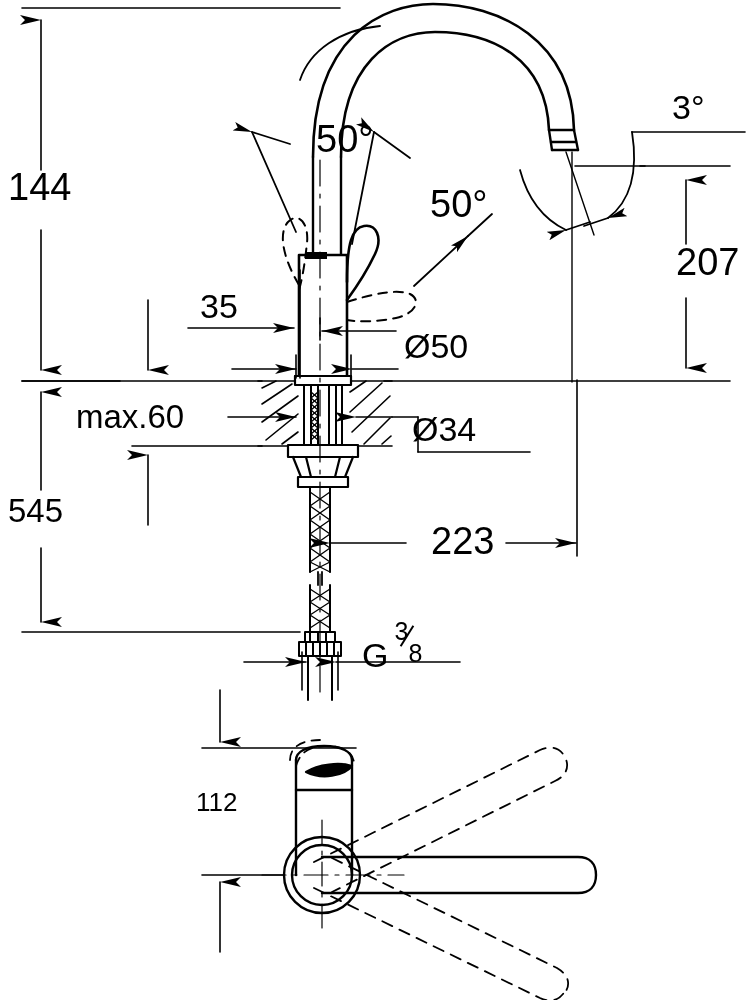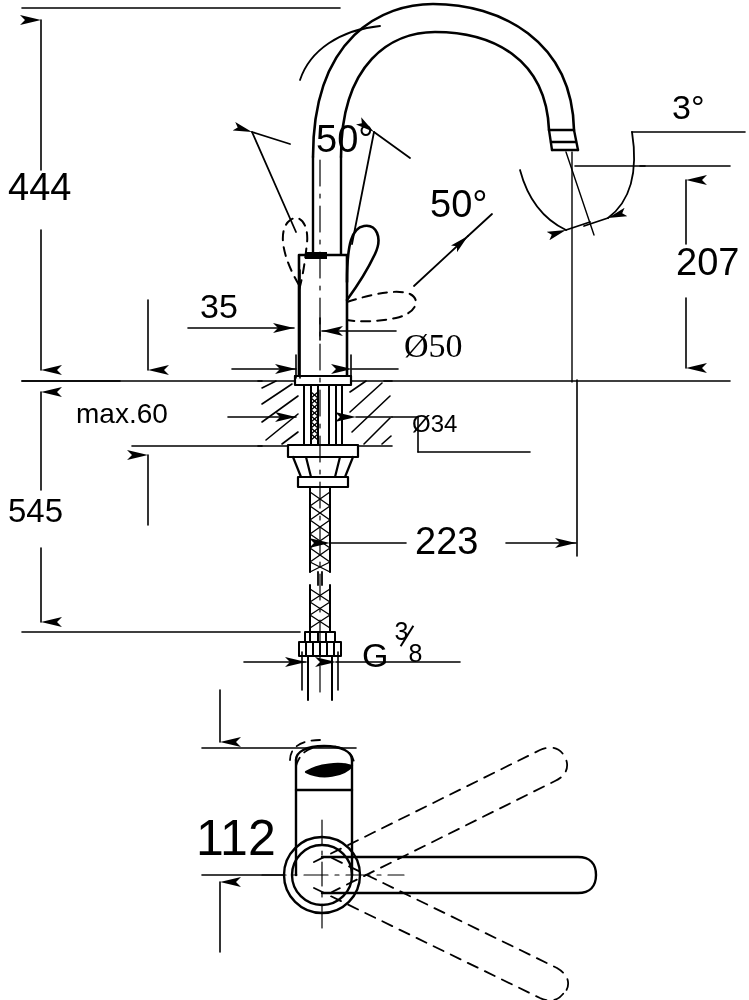--- a/index.html
+++ b/index.html
@@ -10,31 +10,31 @@
   .dimtext{
     position:absolute;
     font-family:"Liberation Sans",sans-serif;
     color:#000000;
     white-space:nowrap;
     line-height:1;
     user-select:none;
   }
   .d-332{font-size:38px;left:8px;top:168px;}
   .d-545{font-size:33px;left:8px;top:494px;}
-  .d-max60{font-size:28px;left:76px;top:400px;}
+  .d-max60{font-size:33px;left:76px;top:400px;}
   .d-35{font-size:34px;left:200px;top:289px;text-align:right;}
   .d-50a{font-size:38px;left:316px;top:120px;}
   .d-50b{font-size:38px;left:430px;top:185px;}
   .d-10{font-size:34px;left:672px;top:90px;}
   .d-207{font-size:38px;left:648px;top:243px;margin-left:28px;}
-  .d-o50{font-size:34px;left:404px;top:329px;font-family:Liberation Serif, serif;}
-  .d-o34{font-size:24px;left:412px;top:412px;}
-  .d-223{font-size:38px;left:415px;top:522px;}
+  .d-o50{font-size:34px;left:404px;top:329px;}
+  .d-o34{font-size:34px;left:412px;top:412px;}
+  .d-223{font-size:38px;left:431px;top:522px;}
   .d-g38{font-size:34px;left:362px;top:633px;}
-  .d-112{font-size:50px;left:196px;top:789px;margin-top:24px;}
+  .d-112{font-size:26px;left:196px;top:789px;}
   .frac{display:inline-block;position:relative;width:40px;height:1em;vertical-align:baseline;}
   .frac .num{position:absolute;left:6px;top:-14px;font-size:25px;}
   .frac .bar{position:absolute;left:7px;top:2px;width:24px;height:2px;background:#000;transform:rotate(-58deg);transform-origin:center;}
   .frac .den{position:absolute;left:20px;top:8px;font-size:25px;}
 </style>
 </head>
 <body>
 
 <div id="stage">
 
@@ -320,21 +320,21 @@
       </g>
 
       <g stroke-width="1.2" stroke-dasharray="24,7,4,7">
         <line x1="262" y1="875" x2="404" y2="875"></line>
         <line x1="322" y1="820" x2="322" y2="935"></line>
       </g>
 
     </g>
   </svg>
 
-  <div class="dimtext d-332">444</div>
+  <div class="dimtext d-332">144</div>
   <div class="dimtext d-545">545</div>
   <div class="dimtext d-max60">max.60</div>
   <div class="dimtext d-35">35</div>
   <div class="dimtext d-50a">50°</div>
   <div class="dimtext d-50b">50°</div>
   <div class="dimtext d-10">3°</div>
   <div class="dimtext d-207">207</div>
   <div class="dimtext d-o50">Ø50</div>
   <div class="dimtext d-o34">Ø34</div>
   <div class="dimtext d-223">223</div>

